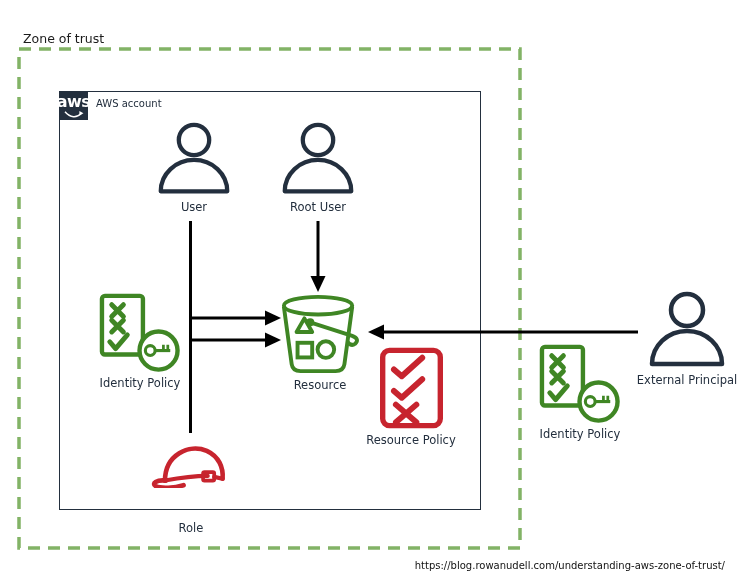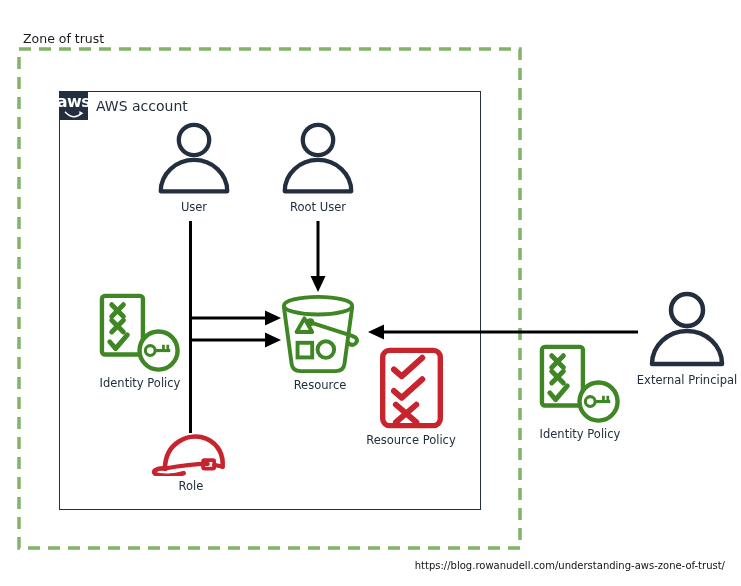--- a/index.html
+++ b/index.html
@@ -13,36 +13,36 @@
 
   .abs{position:absolute;}
   .label{color:var(--c-navy);font-size:11.5px;line-height:1.2;text-align:center;white-space:nowrap;}
 
   
   #aws-box{left:59px;top:91px;width:422px;height:419px;border:1.5px solid var(--c-navy);z-index:1;}
   #zone-label{left:23px;top:31px;font-size:12.5px;color:#1b1b1b;}
   #aws-logo{left:59px;top:91px;width:29px;height:29px;background:var(--c-navy);z-index:2;
             display:flex;flex-direction:column;align-items:center;justify-content:center;}
   #aws-logo .aws-txt{color:#fff;font-size:16px;font-weight:bold;letter-spacing:-0.5px;line-height:1;margin-top:2px;}
-  #aws-account-label{left:96px;top:98px;font-size:14px;color:var(--c-navy);z-index:2;text-align:right;}
+  #aws-account-label{left:96px;top:98px;font-size:10px;color:var(--c-navy);z-index:2;text-align:right;}
 
   
   .node{position:absolute;display:flex;flex-direction:column;align-items:center;z-index:3;}
   .node .label{margin-top:4px;}
   .ic-navy{color:var(--c-navy);}
   .ic-green{color:var(--c-green);}
   .ic-red{color:var(--c-red);}
 
   #node-user{left:144px;top:121px;width:100px;}
   #node-root-user{left:268px;top:121px;width:100px;}
   #node-identity-policy-1{left:96px;top:293px;width:88px;}
   #node-resource{left:279px;top:293px;width:82px;}
   #node-resource-policy{left:377px;top:346px;width:68px;}
   #node-resource-policy .label{width:110px;margin-left:-21px;margin-right:-21px;}
-  #node-role{left:150px;top:424px;width:82px;}
+  #node-role{left:150px;top:436px;width:82px;gap:30px;}
   #node-identity-policy-2{left:536px;top:344px;width:88px;}
   #node-external-principal{left:645px;top:290px;width:84px;}
   #node-external-principal .label{width:130px;margin-left:-23px;margin-right:-23px;}
 
   
   #overlay{position:absolute;left:0;top:0;width:741px;height:586px;z-index:5;pointer-events:none;}
   #overlay .conn{stroke:var(--c-line);stroke-width:3;fill:none;}
   #overlay .head{fill:var(--c-line);stroke:none;}
   #overlay .zone{stroke:var(--c-zone);stroke-width:3.5;fill:none;stroke-dasharray:12 8;}
 

